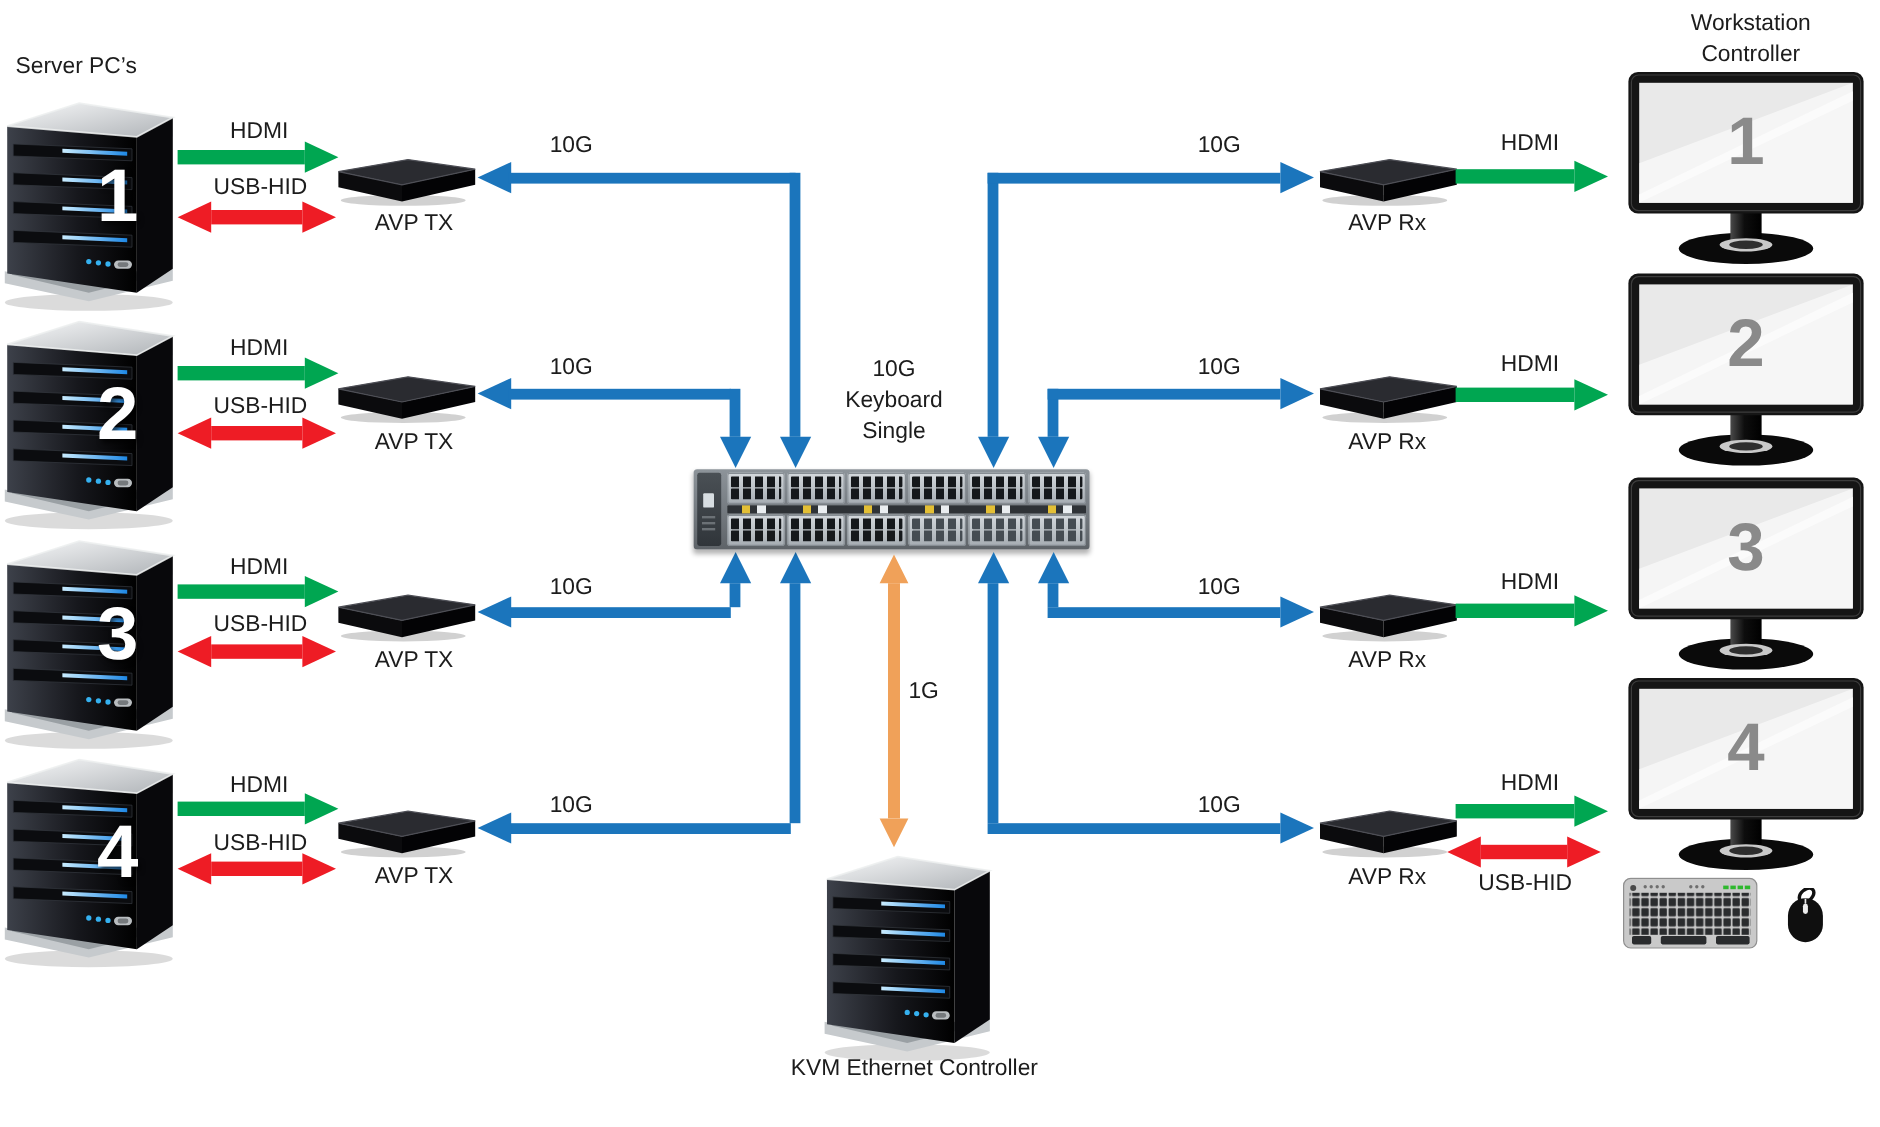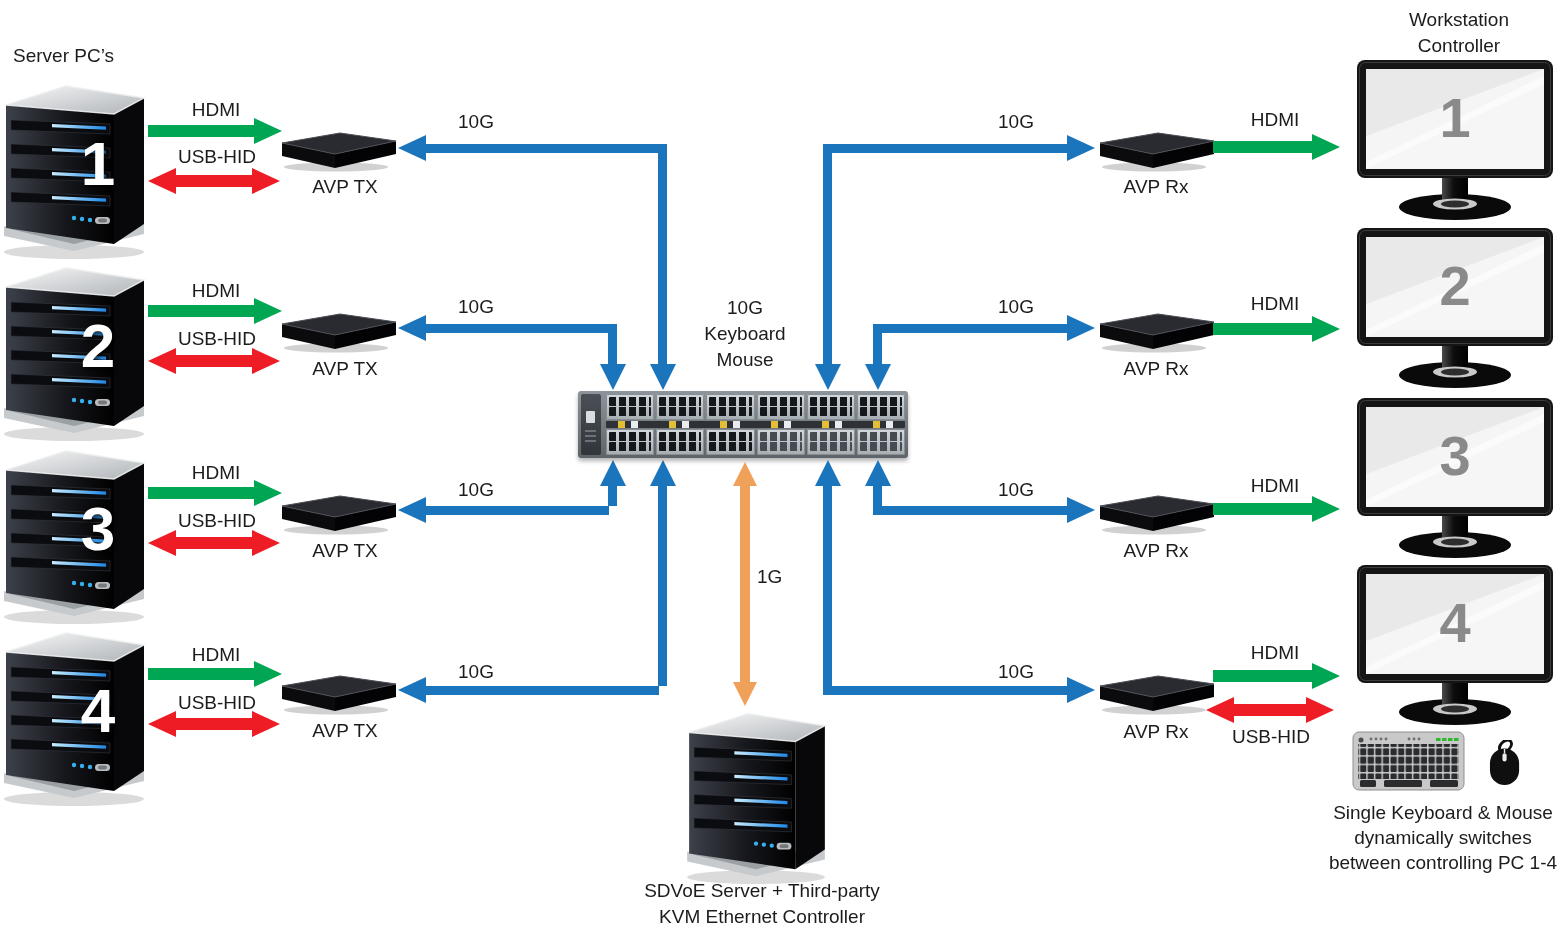--- a/index.html
+++ b/index.html
@@ -251,21 +251,21 @@
 
   <span class="lbl ctr" style="left:476px;top:662px">10G</span>
   <div class="tri tu blue" style="left:650px;top:460px"></div>
   <div class="seg vseg blue" style="left:658px;top:486px;height:200px"></div>
   <div class="seg hseg blue" style="left:424px;top:686px;width:235px"></div>
   <div class="tri tl blue" style="left:398px;top:677px"></div>
 
   <div class="lbl ctr multi" style="left:745px;top:295px">
     <span>10G</span>
     <span>Keyboard</span>
-    <span>Mouse</span>
+    <span>Single</span>
   </div>
   <div class="switch">
     <div class="sw-panel"></div>
     <div class="sw-body">
       <div class="sw-row">
         <div class="mod"></div>
         <div class="mod"></div>
         <div class="mod"></div>
         <div class="mod"></div>
         <div class="mod"></div>
@@ -287,21 +287,20 @@
   <div class="seg vseg10 orange" style="left:740px;top:486px;height:196px"></div>
   <div class="tri td sm orange" style="left:733px;top:682px"></div>
   <span class="lbl" style="left:757px;top:567px">1G</span>
 
   <div class="dev" style="left:683px;top:706px;width:148px;height:179px">
     <svg width="148" height="179">
         <use href="#sym-pc"></use>
       </svg>
   </div>
   <div class="lbl ctr multi" style="left:762px;top:878px">
-    <span>SDVoE Server + Third-party</span>
     <span>KVM Ethernet Controller</span>
   </div>
 
   <span class="lbl ctr" style="left:1016px;top:112px">10G</span>
   <div class="seg vseg blue" style="left:823px;top:144px;height:220px"></div>
   <div class="tri td blue" style="left:815px;top:364px"></div>
   <div class="seg hseg blue" style="left:823px;top:144px;width:244px"></div>
   <div class="tri tr blue" style="left:1067px;top:135px"></div>
 
   <span class="lbl ctr" style="left:1016px;top:297px">10G</span>
@@ -385,19 +384,14 @@
   <div class="dev" style="left:1352px;top:731px;width:113px;height:60px">
     <svg width="113" height="60">
         <use href="#sym-kb"></use>
       </svg>
   </div>
   <div class="dev" style="left:1486px;top:740px;width:38px;height:47px">
     <svg width="38" height="47">
         <use href="#sym-mouse"></use>
       </svg>
   </div>
-  <div class="lbl ctr kbmtxt" style="left:1443px;top:800px">
-    <span>Single Keyboard &amp; Mouse</span>
-    <span>dynamically switches</span>
-    <span>between controlling PC 1-4</span>
-  </div>
 
 </div>
 
 </body></html>

